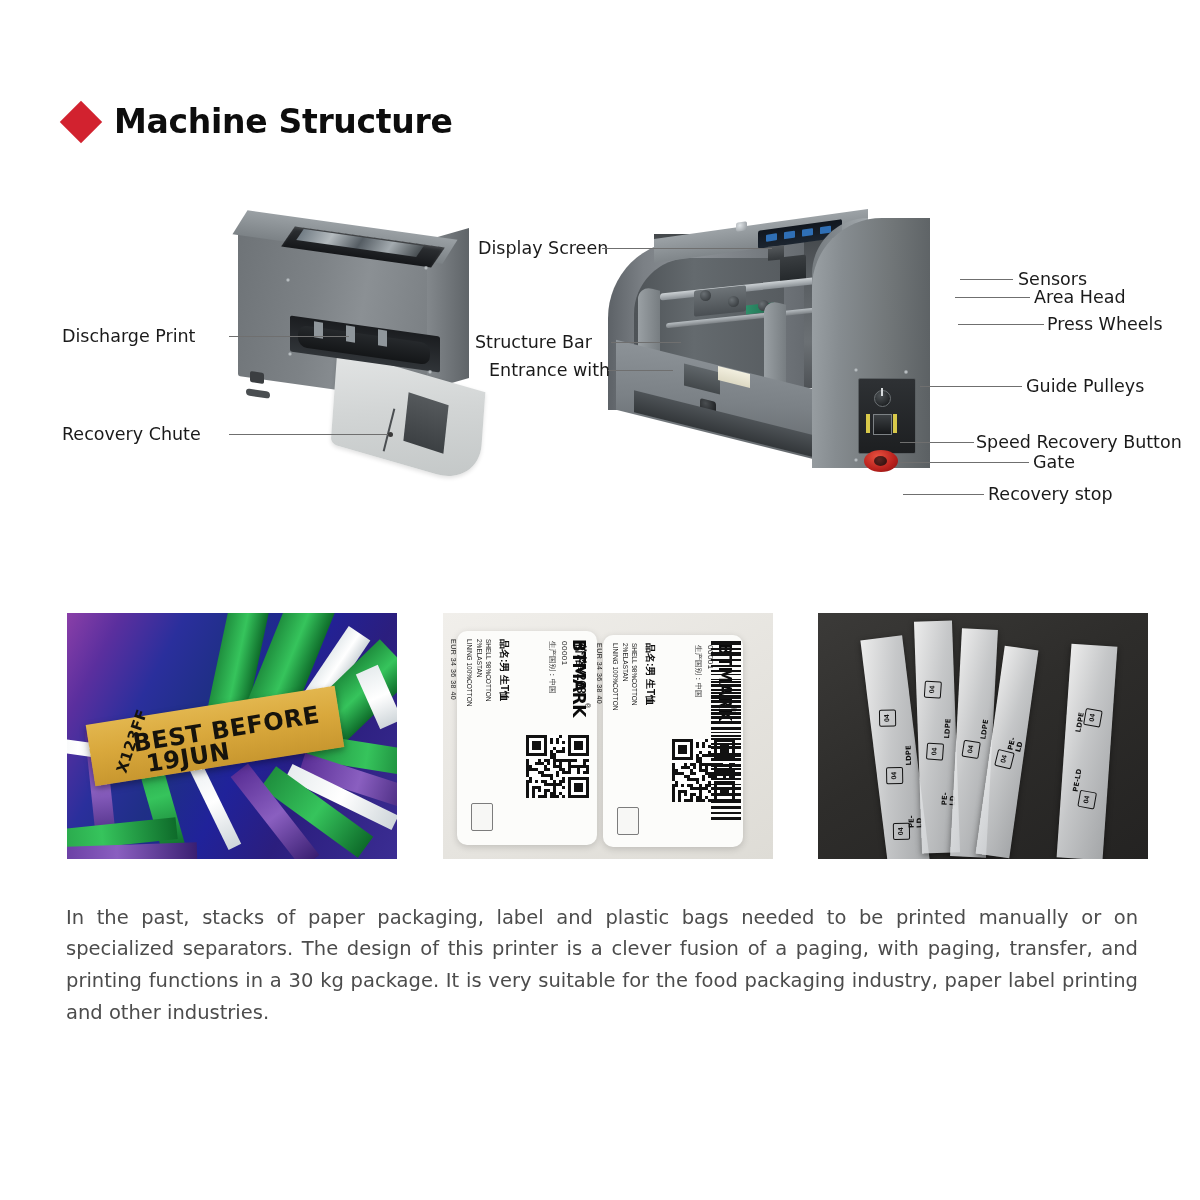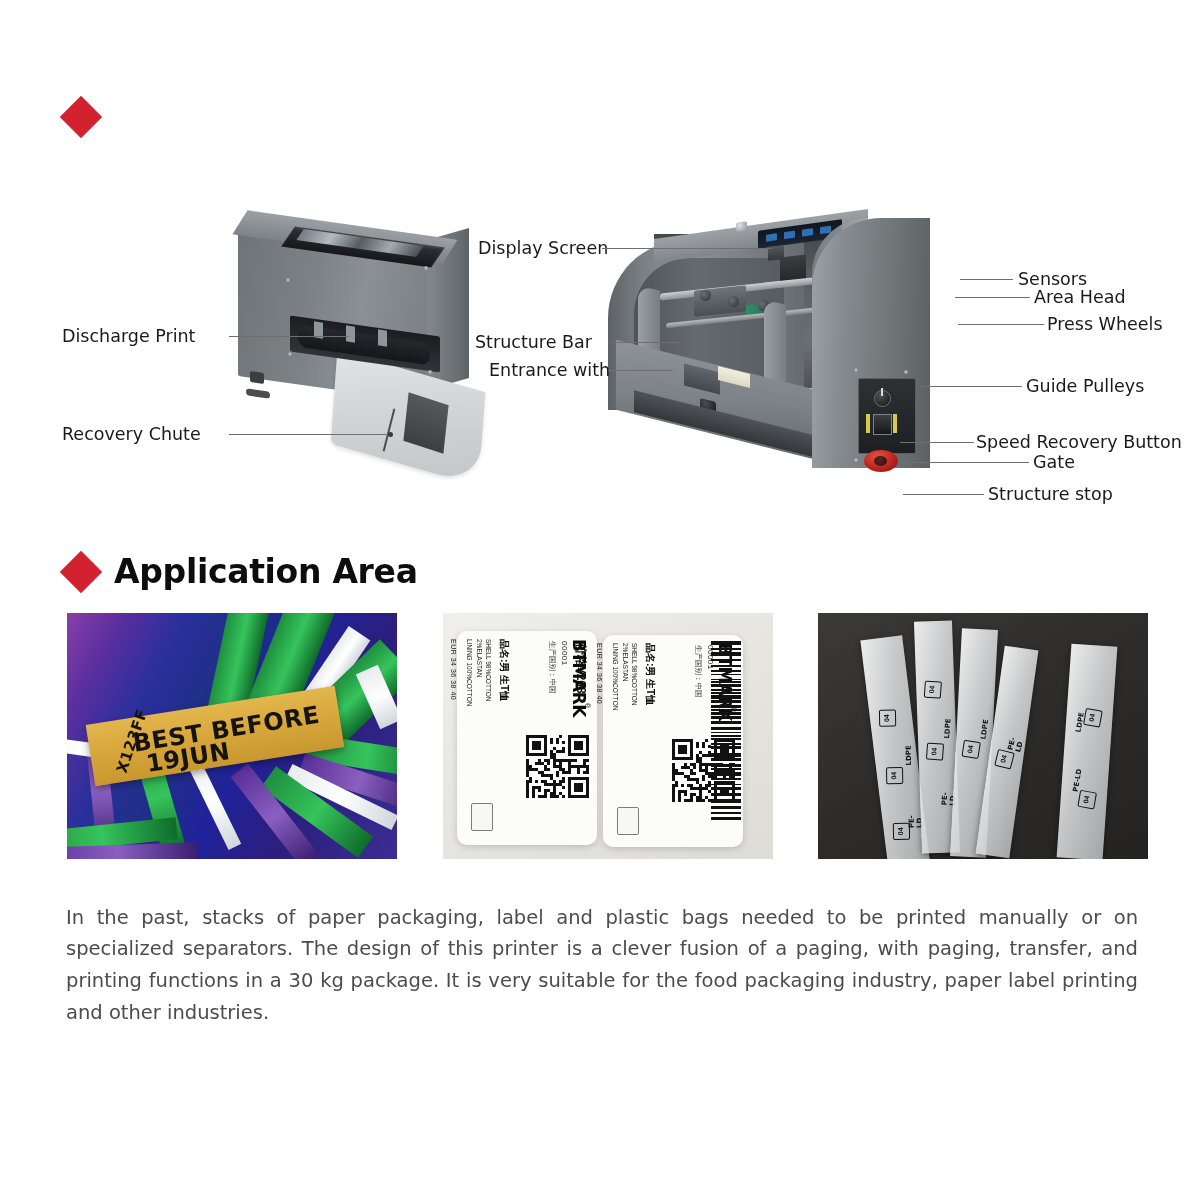--- a/index.html
+++ b/index.html
@@ -193,20 +193,21 @@
     font-family:"DejaVu Sans", sans-serif;
   }
 </style>
 </head>
 <body>
 
 <div class="page">
 
   <div class="section-head" id="head-machine">
     <div class="diamond"></div>
+    <div class="section-title">Machine Structure</div>
   </div>
 
   <div class="diagram">
 
     <div class="photo" id="machine-left">
       <div class="ml-body"></div>
       <div class="ml-right"></div>
       <div class="ml-top"></div>
       <div class="ml-slot"></div>
       <div class="ml-slot-detail"></div>
@@ -294,29 +295,25 @@
 
     <div class="lbl" style="left:1026px;top:178px;">Guide Pulleys</div>
     <div class="leader" style="left:920px;top:186px;width:102px;"></div>
 
     <div class="lbl" style="left:976px;top:234px;">Speed Recovery Button</div>
     <div class="leader" style="left:900px;top:242px;width:74px;"></div>
 
     <div class="lbl" style="left:1033px;top:254px;">Gate</div>
     <div class="leader" style="left:900px;top:262px;width:129px;"></div>
 
-    <div class="lbl" style="left:988px;top:286px;">Structure stop</div>
+    <div class="lbl" style="left:988px;top:286px;">Recovery stop</div>
     <div class="leader" style="left:903px;top:294px;width:81px;"></div>
 
   </div>
 
-  <div class="section-head" id="head-app">
-    <div class="diamond"></div>
-    <div class="section-title">Application Area</div>
-  </div>
 
   <div class="panel" id="panel1">
     <div class="p1-bg"></div>
     <div class="p1-green" style="left:150px;top:-12px;width:40px;height:130px;transform:rotate(12deg);"></div>
     <div class="p1-green" style="left:196px;top:-16px;width:48px;height:140px;transform:rotate(22deg);"></div>
     <div class="p1-white" style="left:246px;top:10px;width:26px;height:120px;transform:rotate(34deg);"></div>
     <div class="p1-green" style="left:262px;top:26px;width:50px;height:120px;transform:rotate(46deg);"></div>
     <div class="p1-white" style="left:282px;top:72px;width:60px;height:24px;transform:rotate(66deg);"></div>
     <div class="p1-green" style="left:240px;top:130px;width:120px;height:26px;transform:rotate(9deg);"></div>
     <div class="p1-purple" style="left:232px;top:158px;width:120px;height:22px;transform:rotate(18deg);"></div>

